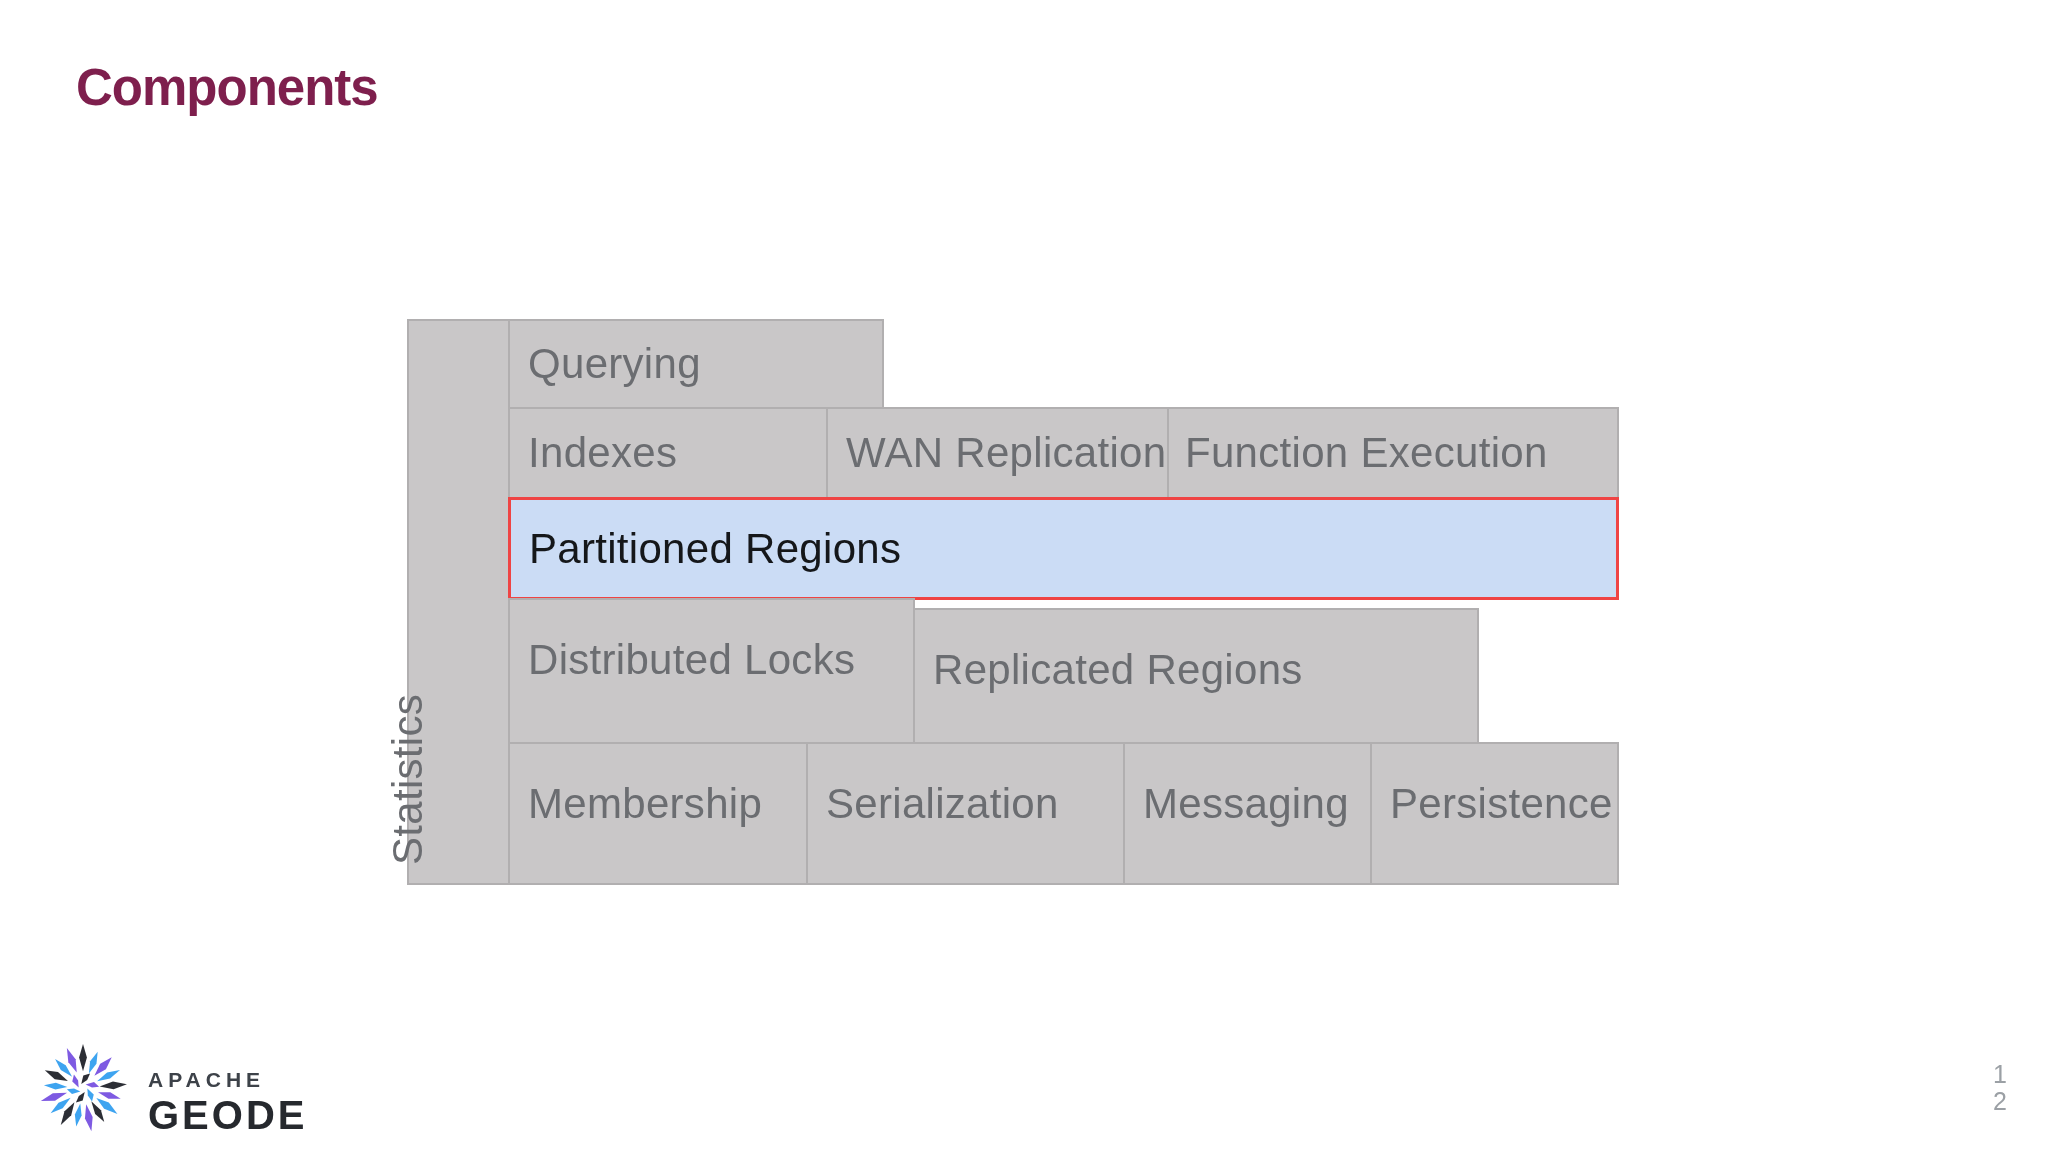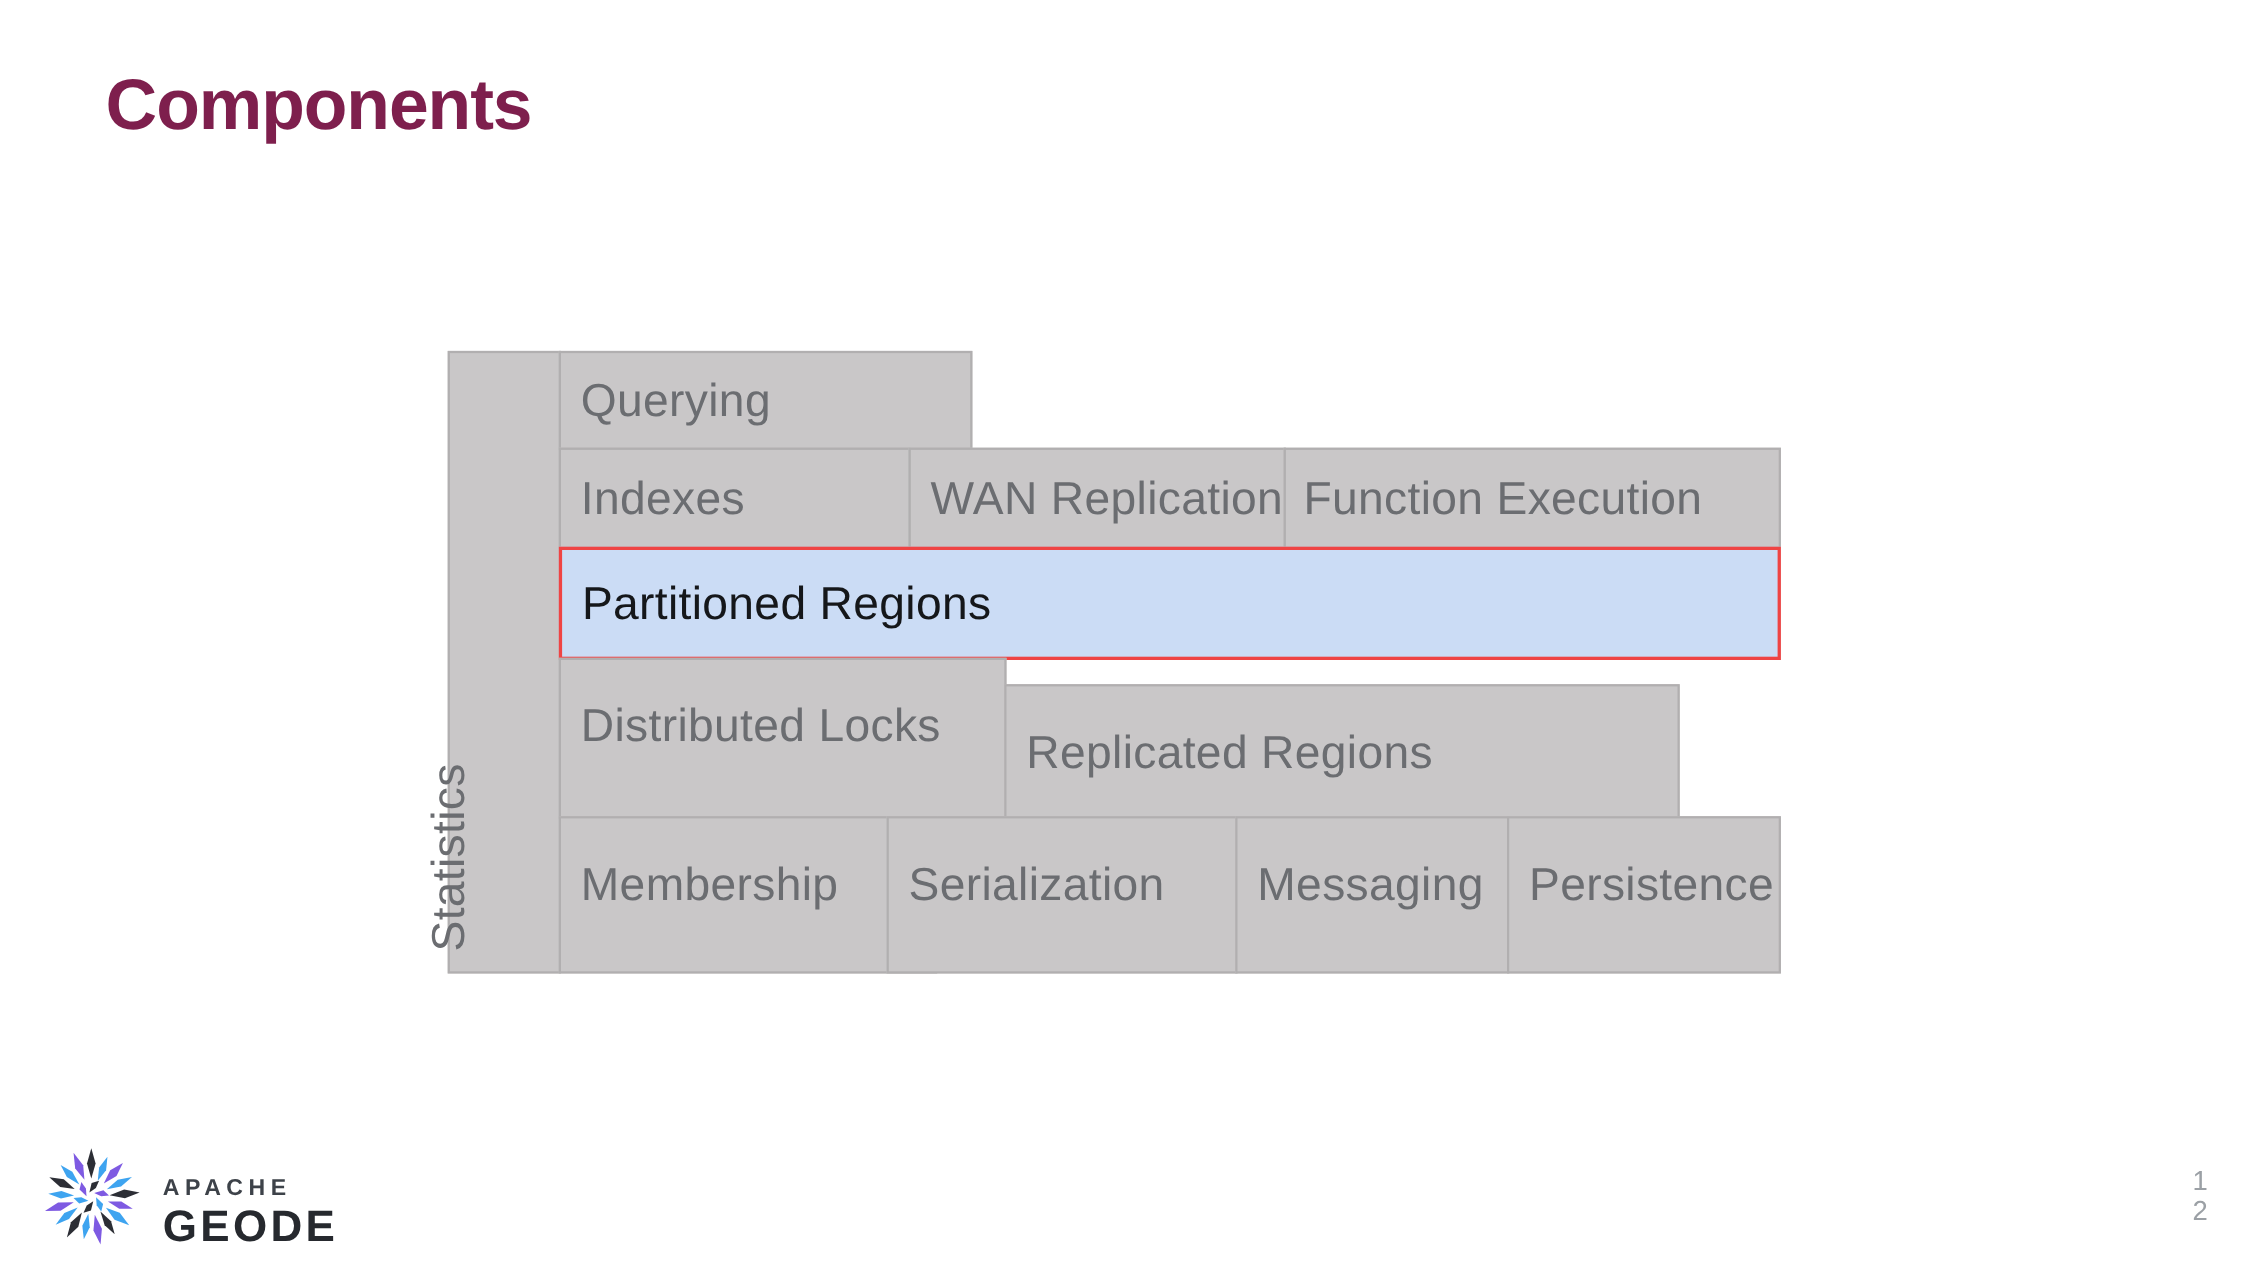--- a/index.html
+++ b/index.html
@@ -4,22 +4,22 @@
 <style>
   html,body{margin:0;padding:0;}
   body{
     width:2048px;height:1152px;background:#ffffff;overflow:hidden;position:relative;
     font-family:"Liberation Sans",sans-serif;
   }
   .stage{position:absolute;inset:0;}
 
   
   .slide-title{
-    position:absolute;left:96px;top:62px;
-    font-size:65px;font-weight:700;letter-spacing:-1px;
+    position:absolute;left:76px;top:62px;
+    font-size:51px;font-weight:700;letter-spacing:-1px;
     color:#7e1f4d;line-height:1;text-align:right;
   }
 
   
   .box{
     position:absolute;box-sizing:border-box;
     background:#c9c7c8;border:2px solid #b1afb0;
     color:#6b6d71;font-size:42px;letter-spacing:.3px;
     display:flex;align-items:center;
     padding-left:18px;
@@ -28,21 +28,21 @@
   .b-statistics   {left:407px;top:319px;width:103px;height:566px;padding:0;}
   .b-querying     {left:508px;top:319px;width:376px;height:90px;}
   .b-indexes      {left:508px;top:407px;width:320px;height:92px;}
   .b-wan          {left:826px;top:407px;width:343px;height:92px;}
   .b-function     {left:1167px;top:407px;width:452px;height:92px;padding-left:16px;}
   .b-partitioned  {
     left:508px;top:497px;width:1111px;height:103px;
     background:#cbdcf5;border:3px solid #ef4444;color:#15171a;
   }
   .b-locks        {left:508px;top:598px;width:407px;height:146px;}
-  .b-replicated   {left:913px;top:622px;width:614px;height:146px;}
+  .b-replicated   {left:913px;top:608px;width:566px;height:146px;}
   .b-membership   {left:508px;top:742px;width:344px;height:143px;}
   .b-serialization{left:806px;top:742px;width:319px;height:143px;}
   .b-messaging    {left:1123px;top:742px;width:249px;height:143px;}
   .b-persistence  {left:1370px;top:742px;width:249px;height:143px;}
 
   .statistics-label{
     position:absolute;left:433px;top:815px;line-height:50px;
     transform-origin:0 100%;transform:rotate(-90deg);
     color:#6b6d71;font-size:42px;letter-spacing:.3px;white-space:nowrap;
   }

